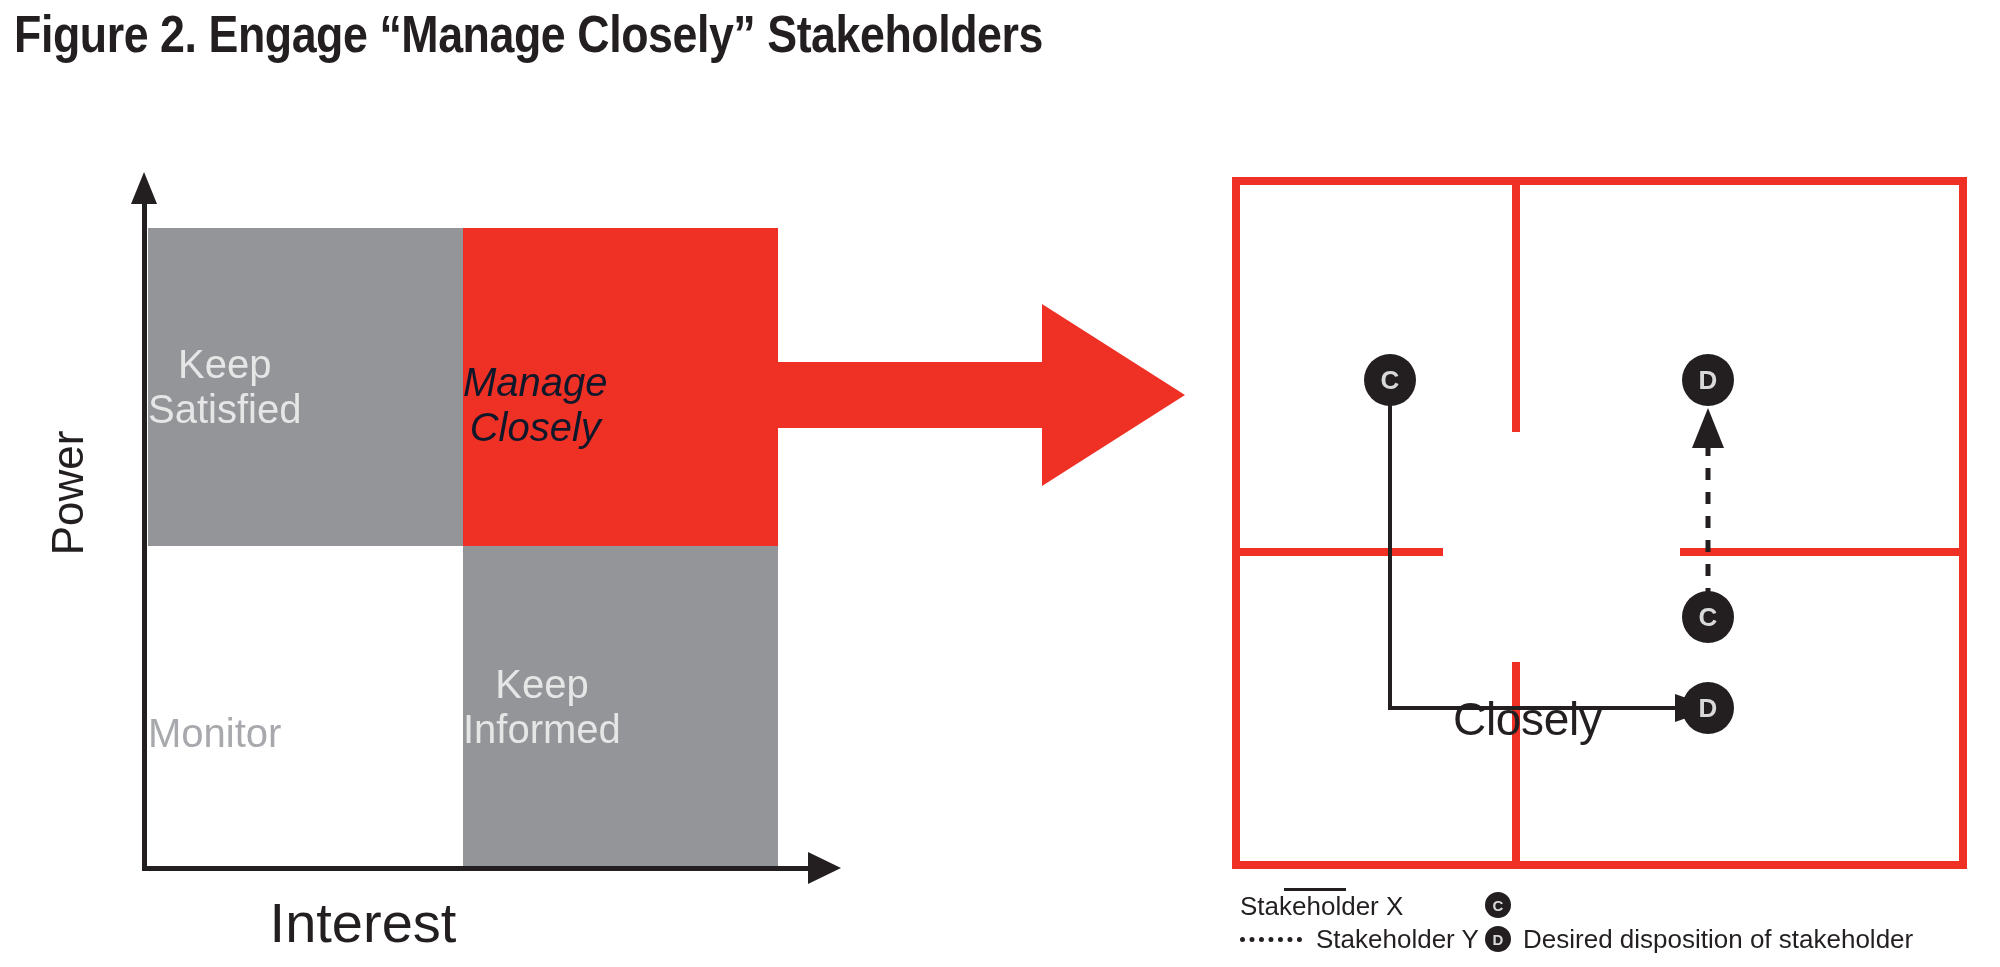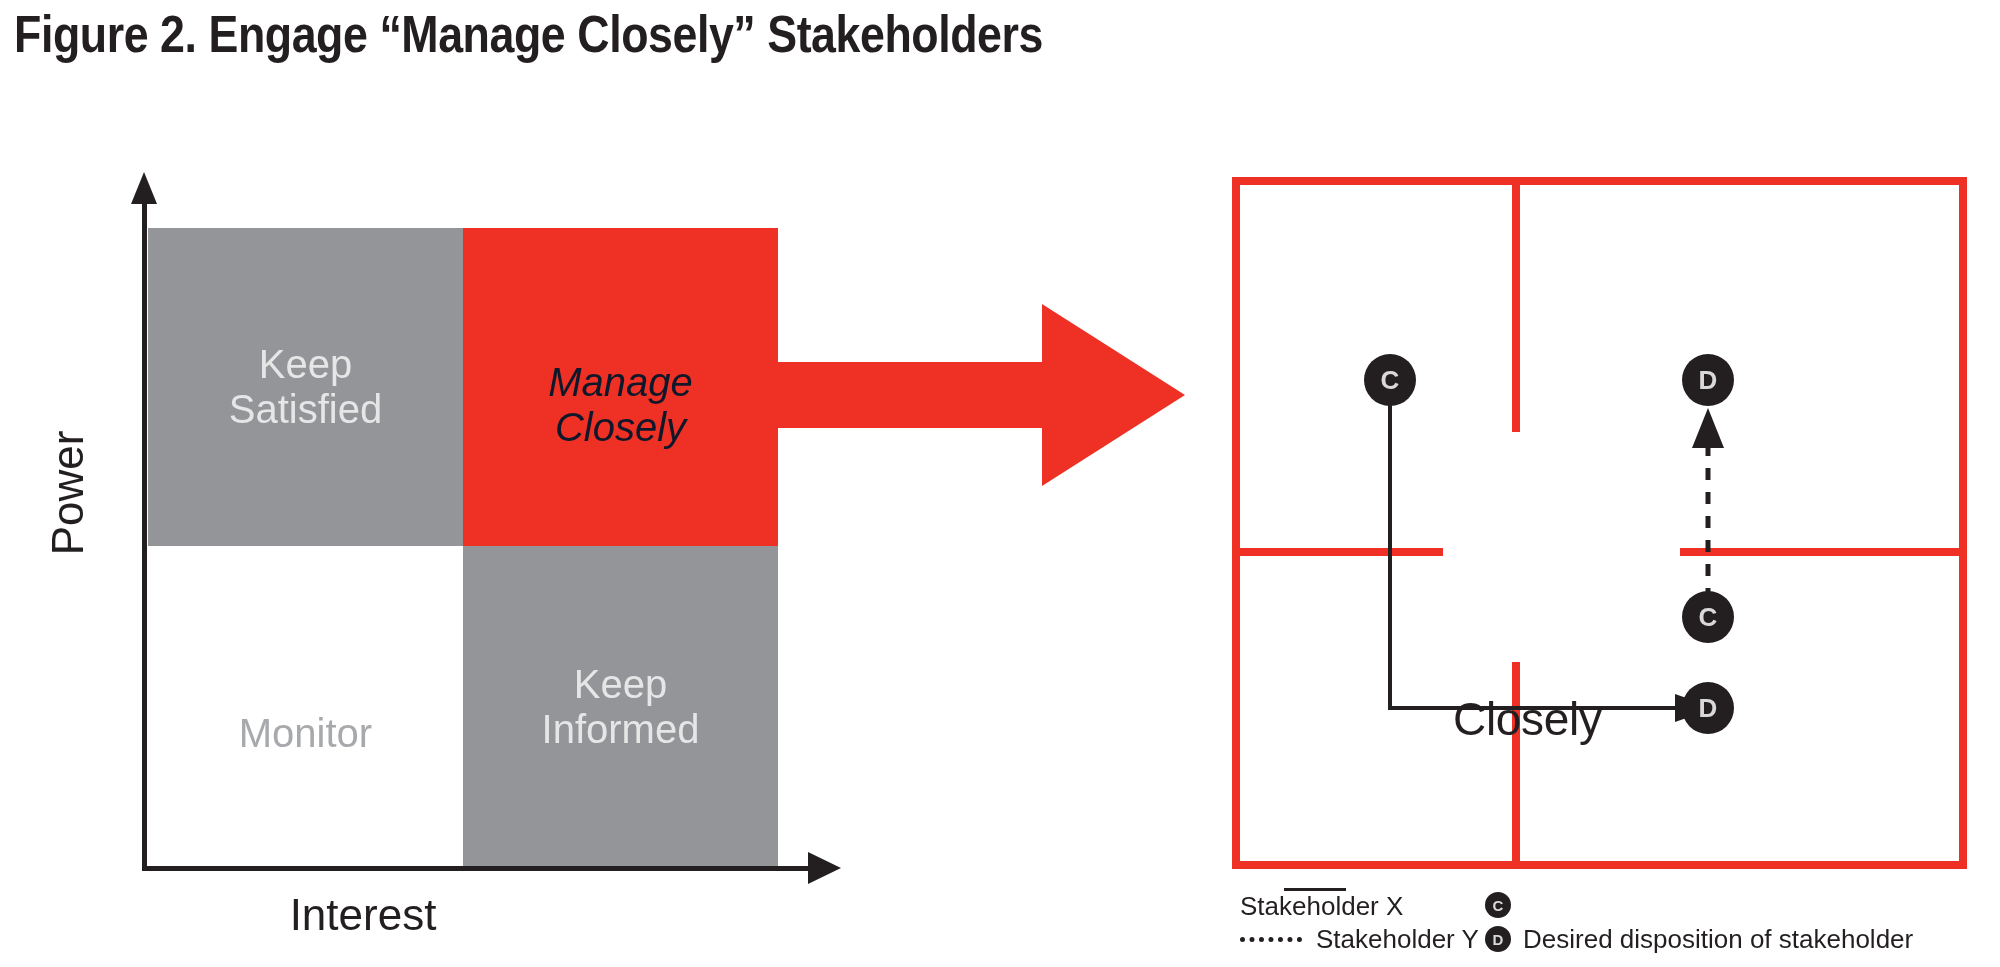--- a/index.html
+++ b/index.html
@@ -42,21 +42,21 @@
     position: absolute;
     left: 0; top: 0;
     width: 900px;
     height: 967px;
   }
 
   .quad {
     position: absolute;
     display: flex;
     align-items: center;
-    justify-content: center;
+    justify-content: flex-start;
     text-align: center;
     font-size: 40px;
     line-height: 1.12;
     letter-spacing: 0px;
   }
   #quad-keep-satisfied {
     left: 148px; top: 228px;
     width: 315px; height: 318px;
     background: #939598;
     color: #e6e6e7;
@@ -128,21 +128,21 @@
     transform: rotate(-90deg);
     transform-origin: center center;
     white-space: nowrap;
   }
   #x-axis-label {
     position: absolute;
     left: 148px;
     top: 890px;
     width: 430px;
     text-align: center;
-    font-size: 44px;
+    font-size: 56px;
     color: #231f20;
     white-space: nowrap;
   }
 
   
   #transition-arrow {
     position: absolute;
     left: 740px;
     top: 290px;
     width: 460px;

